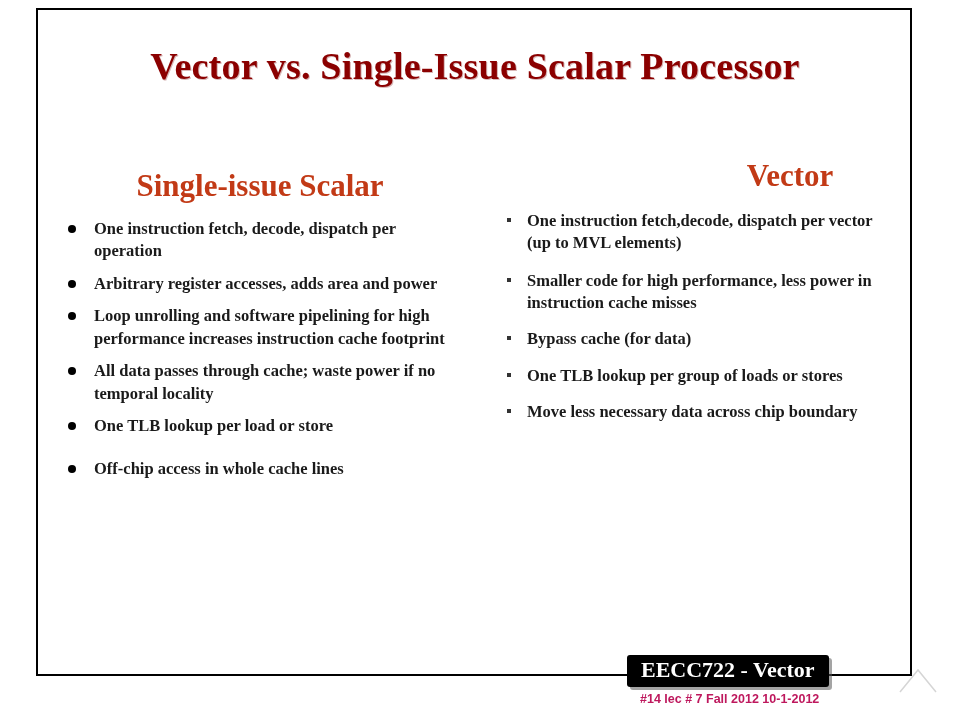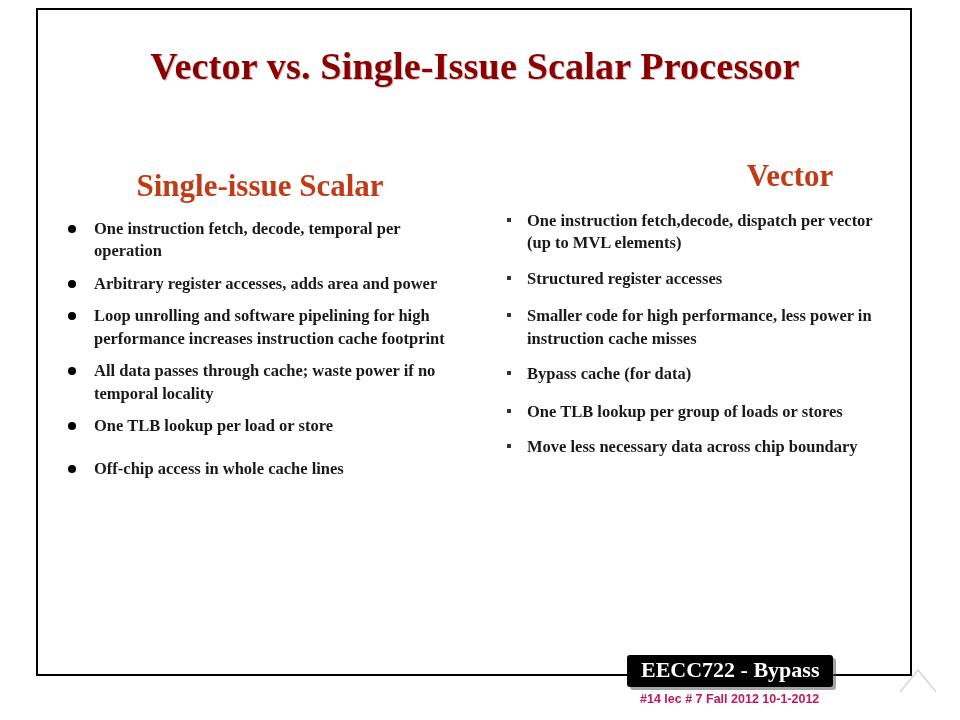--- a/index.html
+++ b/index.html
@@ -152,43 +152,42 @@
 
 <div class="slide">
 
   <div class="slide-border"></div>
 
   <div class="title">Vector vs. Single-Issue Scalar Processor</div>
 
   <div class="col-left">
     <div class="col-head">Single-issue Scalar</div>
     <ul>
-      <li>One instruction fetch, decode, temporal per operation</li>
+      <li>One instruction fetch, decode, dispatch per operation</li>
       <li>Arbitrary register accesses, adds area and power</li>
       <li>Loop unrolling and software pipelining for high performance increases instruction cache footprint</li>
       <li>All data passes through cache; waste power if no temporal locality</li>
       <li>One TLB lookup per load or store</li>
       <li class="gap-before">Off-chip access in whole cache lines</li>
     </ul>
   </div>
 
   <div class="col-right">
     <div class="col-head vector">Vector</div>
     <ul>
       <li>One instruction fetch,decode, dispatch per vector (up to MVL elements)</li>
-      <li>Structured register accesses</li>
       <li class="gap-before-sm">Smaller code for high performance, less power in instruction cache misses</li>
       <li>Bypass cache (for data)</li>
       <li class="gap-before-sm">One TLB lookup per group of loads or stores</li>
       <li>Move less necessary data across chip boundary</li>
     </ul>
   </div>
 
   <div class="footer-bar">
-    <span class="txt">EECC722 - Bypass</span>
+    <span class="txt">EECC722 - Vector</span>
   </div>
 
   <div class="footer-meta">#14  lec # 7   Fall 2012  10-1-2012</div>
 
   <svg class="corner-mark" viewBox="0 0 40 26">
     <path d="M2 24 L20 2 L38 24" fill="none" stroke="#888888" stroke-width="1.5"></path>
   </svg>
 
 </div>
 

